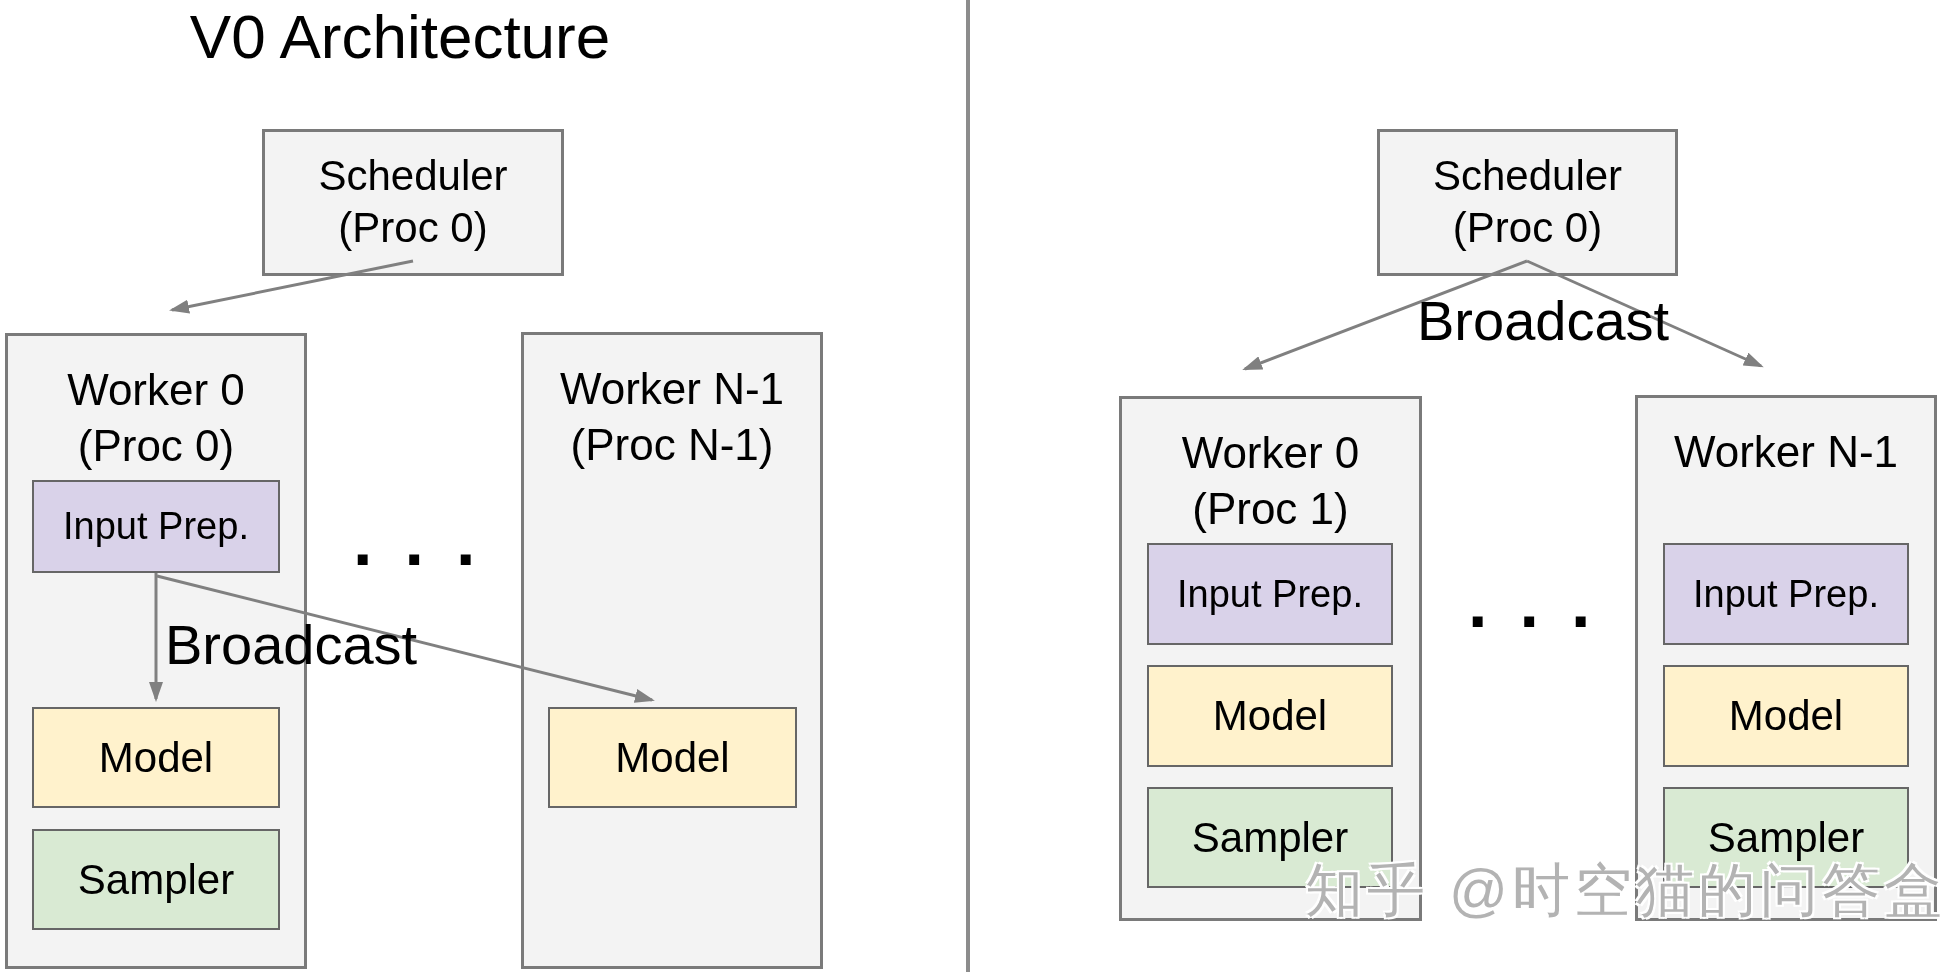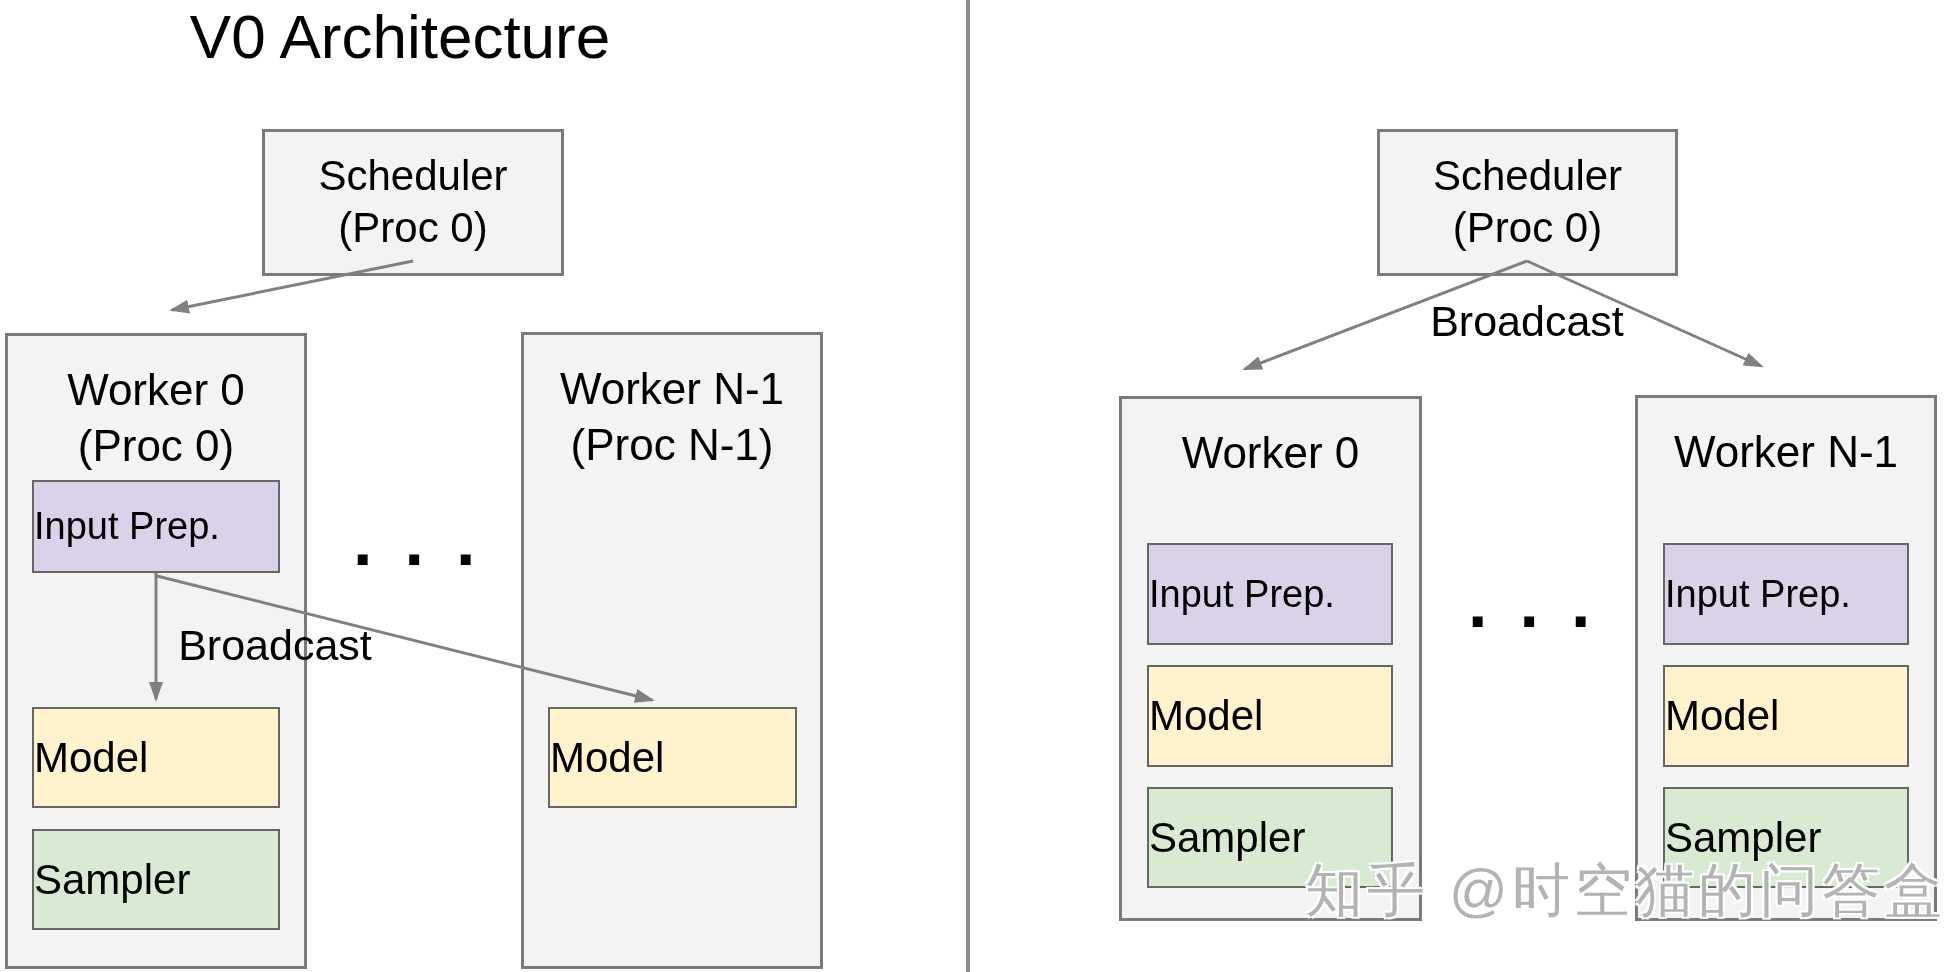--- a/index.html
+++ b/index.html
@@ -13,30 +13,30 @@
     position:absolute;top:2px;width:600px;text-align:center;
     font-size:62px;line-height:70px;color:#000;white-space:nowrap;
   }
   .big-box{
     position:absolute;background:var(--box-fill,#f3f3f3);
     border:3px solid var(--box-border,#7a7a7a);
     margin-top:16px;
   }
   .box-title{position:relative;z-index:3;padding-top:26px;text-align:center;font-size:44px;line-height:56px;}
   .node{
-    position:absolute;display:flex;align-items:center;justify-content:flex-start;
+    position:absolute;display:flex;align-items:center;justify-content:center;
     border:2px solid var(--node-border,#666);z-index:1;
   }
   .node .lbl{position:relative;z-index:3;font-size:42px;}
   .node .lbl.small{font-size:38px;}
   .node.purple{background:var(--input-prep-fill,#d9d2e9);}
   .node.yellow{background:var(--model-fill,#fff2cc);}
   .node.green{background:var(--sampler-fill,#d9ead3);}
   .flow-label{
-    position:absolute;width:220px;text-align:center;font-size:43px;line-height:46px;
+    position:absolute;width:220px;text-align:center;font-size:56px;line-height:46px;
     z-index:4;white-space:nowrap;
   }
   .dots{
     position:absolute;font-size:70px;font-weight:bold;letter-spacing:32px;
     line-height:100px;height:100px;z-index:2;
   }
   #arrow-layer{position:absolute;left:0;top:0;z-index:2;}
   #arrow-layer line{stroke:var(--arrow,#808080);stroke-width:3;}
   #arrow-layer marker path{fill:var(--arrow,#808080);}
   #divider{position:absolute;top:0;width:4px;height:972px;background:var(--divider,#8c8c8c);z-index:1;left:966px;}
@@ -104,20 +104,21 @@
         <div>Scheduler</div>
         <div>(Proc 0)</div>
       </div>
     </div>
 
     <div class="flow-label" style="left:1417px;top:298px;">Broadcast</div>
 
     <div class="big-box" style="left:1119px;top:380px;width:303px;height:525px;">
       <div class="box-title">
         <div>Worker 0</div>
+        <div>(Proc 1)</div>
       </div>
     </div>
     <div class="node purple" style="left:1147px;top:543px;width:246px;height:102px;">
       <span class="lbl small">Input Prep.</span>
     </div>
     <div class="node yellow" style="left:1147px;top:665px;width:246px;height:102px;">
       <span class="lbl">Model</span>
     </div>
     <div class="node green" style="left:1147px;top:787px;width:246px;height:101px;">
       <span class="lbl">Sampler</span>

